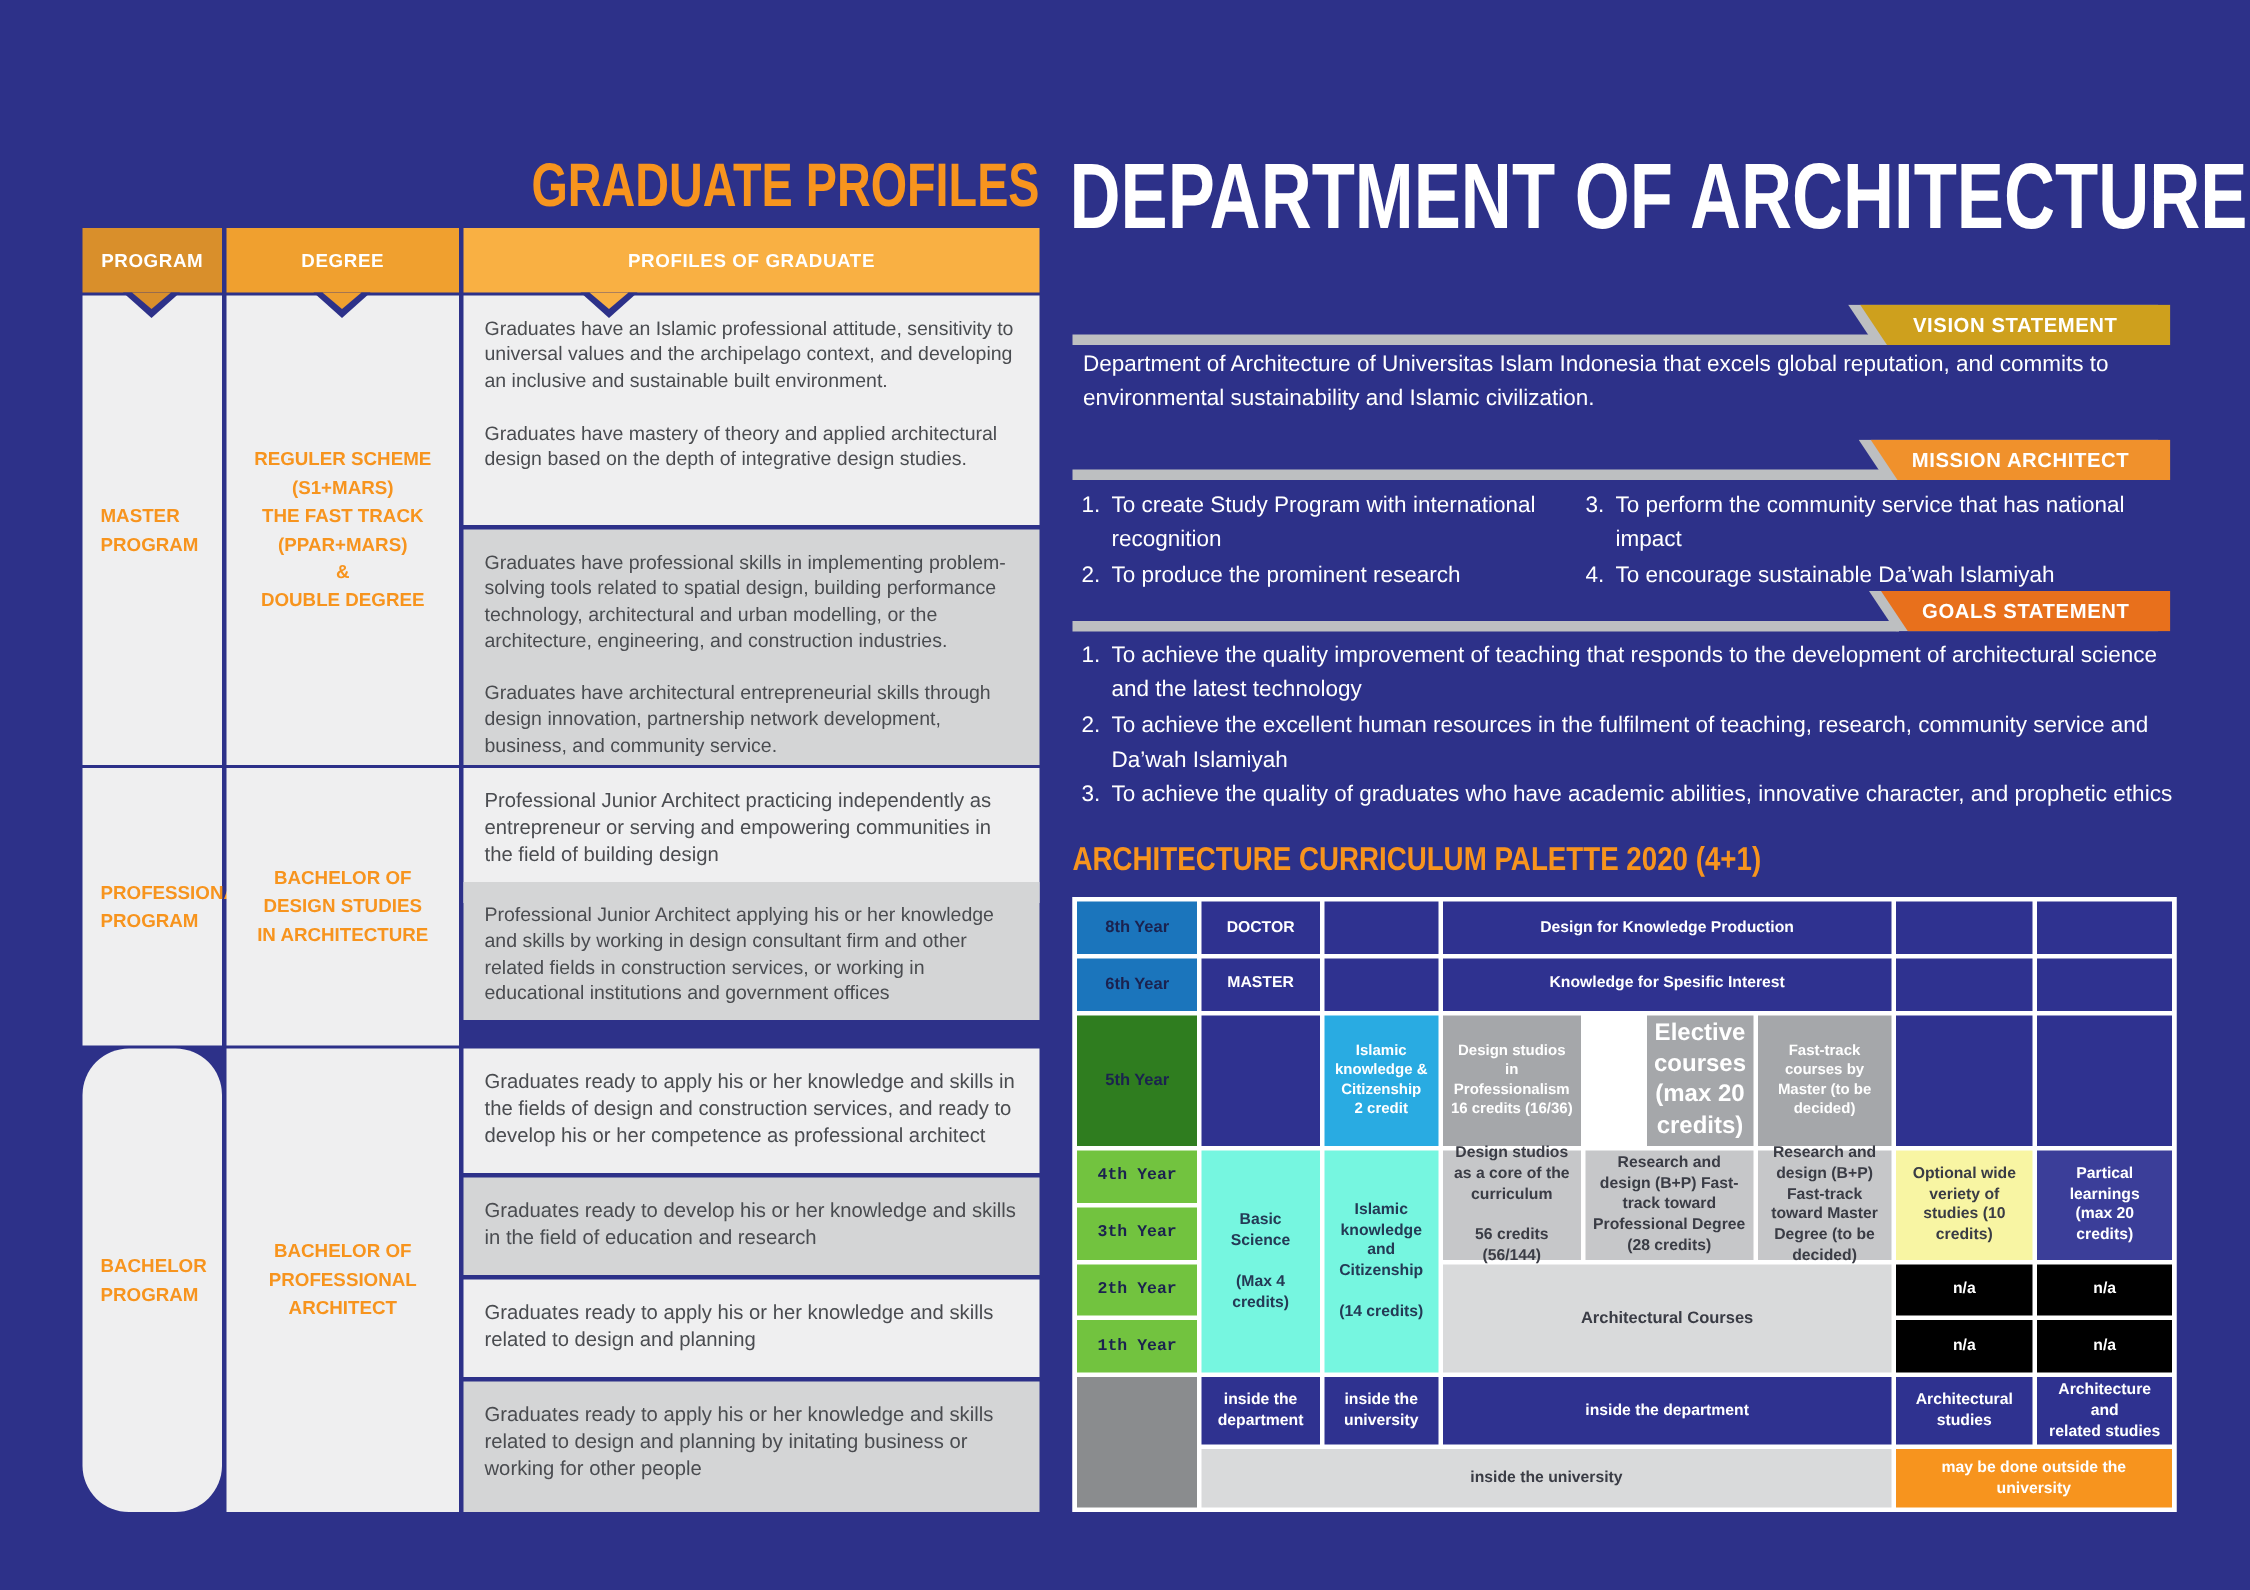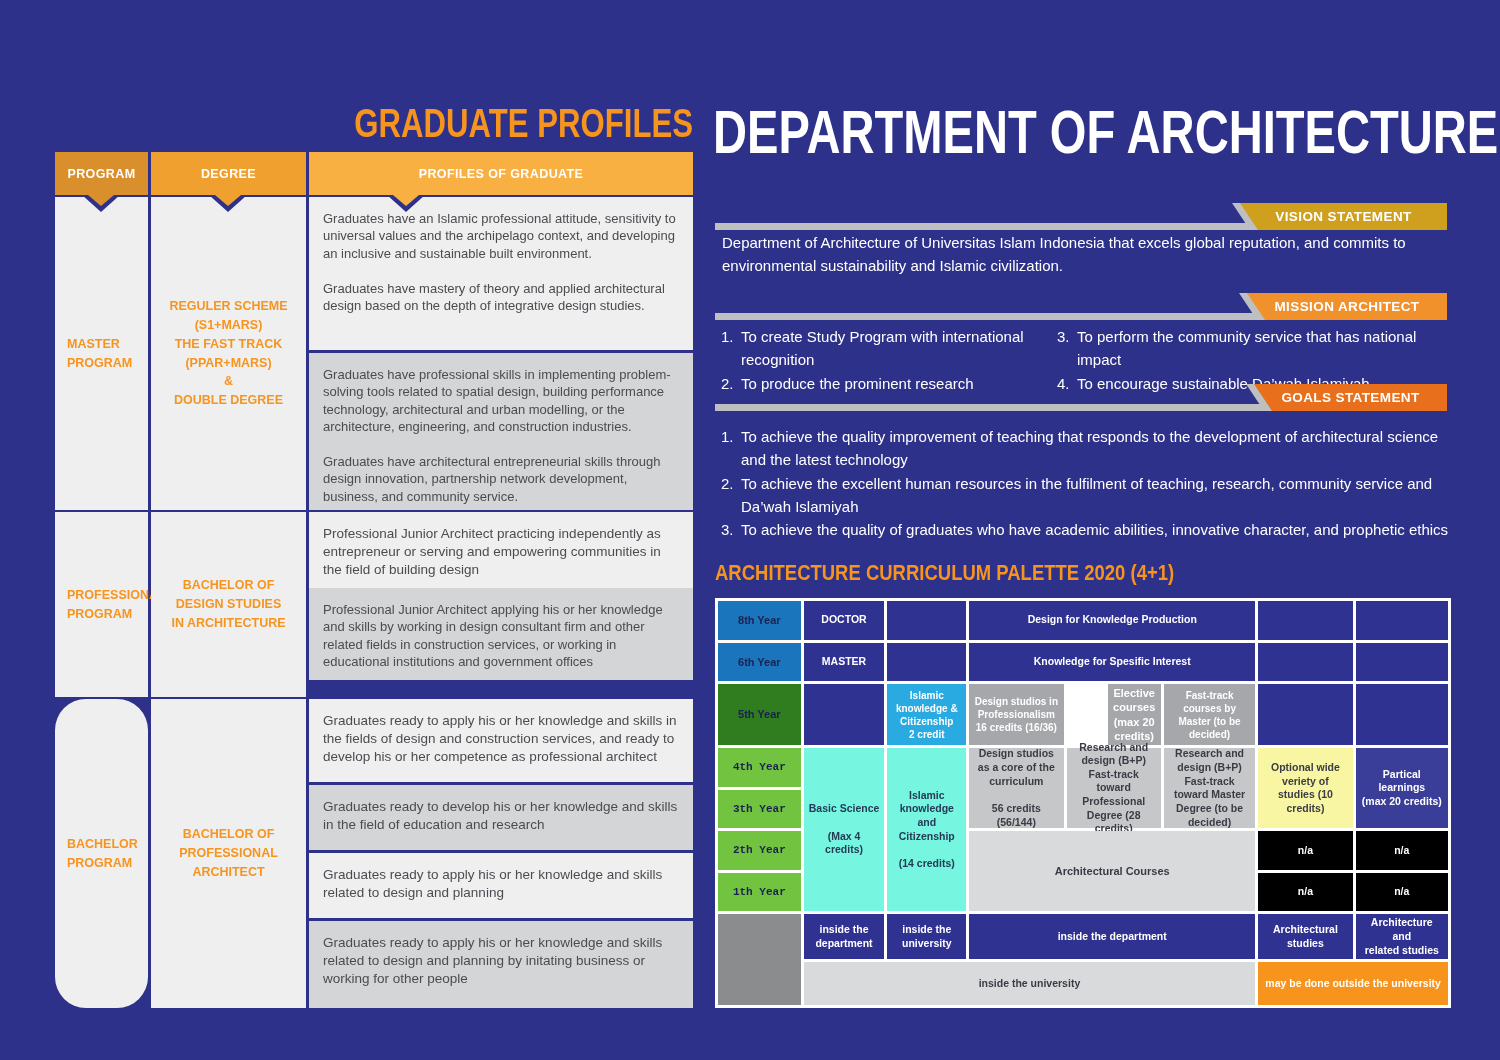--- a/index.html
+++ b/index.html
@@ -171,21 +171,21 @@
         <span class="n">3.</span>
         <span>To perform the community service that has national impact</span>
       </div>
       <div class="num-item">
         <span class="n">4.</span>
         <span>To encourage sustainable Da’wah Islamiyah</span>
       </div>
     </div>
   </div>
 
-  <div class="banner" style="top:384px;">
+  <div class="banner" style="top:394px;">
     <div class="bar" style="width:551px;"></div>
     <div class="badge-back" style="width:193px;"></div>
     <div class="badge" style="width:193px;background:var(--goals-orange);">
       <span>GOALS STATEMENT</span>
     </div>
   </div>
   <div style="position:absolute;left:721px;top:425px;width:735px;">
     <div class="num-item">
       <span class="n">1.</span>
       <span>To achieve the quality improvement of teaching that responds to the development of architectural science and the latest technology</span>
@@ -216,21 +216,21 @@
     <div class="c bg-navy" style="grid-area:2/3/3/4;"></div>
     <div class="c bg-navy" style="grid-area:2/4/3/7;">Knowledge for Spesific Interest</div>
     <div class="c bg-navy" style="grid-area:2/7/3/8;"></div>
     <div class="c bg-navy" style="grid-area:2/8/3/9;"></div>
 
     <div class="c bg-dgreen" style="grid-area:3/1/4/2;">5th Year</div>
     <div class="c bg-navy" style="grid-area:3/2/4/3;"></div>
     <div class="c bg-sky" style="grid-area:3/3/4/4;font-size:10px;">Islamic knowledge &amp; Citizenship
 2 credit</div>
     <div class="c bg-gray" style="grid-area:3/4/4/5;font-size:10px;">Design studios in Professionalism 16 credits (16/36)</div>
-    <div class="c bg-gray" style="grid-area:3/5/4/6;font-size:11px;margin-left:41px;">Elective courses
+    <div class="c bg-gray" style="grid-area:3/5/4/6;font-size:16px;margin-left:41px;">Elective courses
 (max 20 credits)</div>
     <div class="c bg-gray" style="grid-area:3/6/4/7;font-size:10px;">Fast-track courses by Master (to be decided)</div>
     <div class="c bg-navy" style="grid-area:3/7/4/8;"></div>
     <div class="c bg-navy" style="grid-area:3/8/4/9;"></div>
 
     <div class="c bg-lgreen" style="grid-area:4/1/5/2;">4th Year</div>
     <div class="c bg-lgreen" style="grid-area:5/1/6/2;">3th Year</div>
     <div class="c bg-lgreen" style="grid-area:6/1/7/2;">2th Year</div>
     <div class="c bg-lgreen" style="grid-area:7/1/8/2;">1th Year</div>
 

